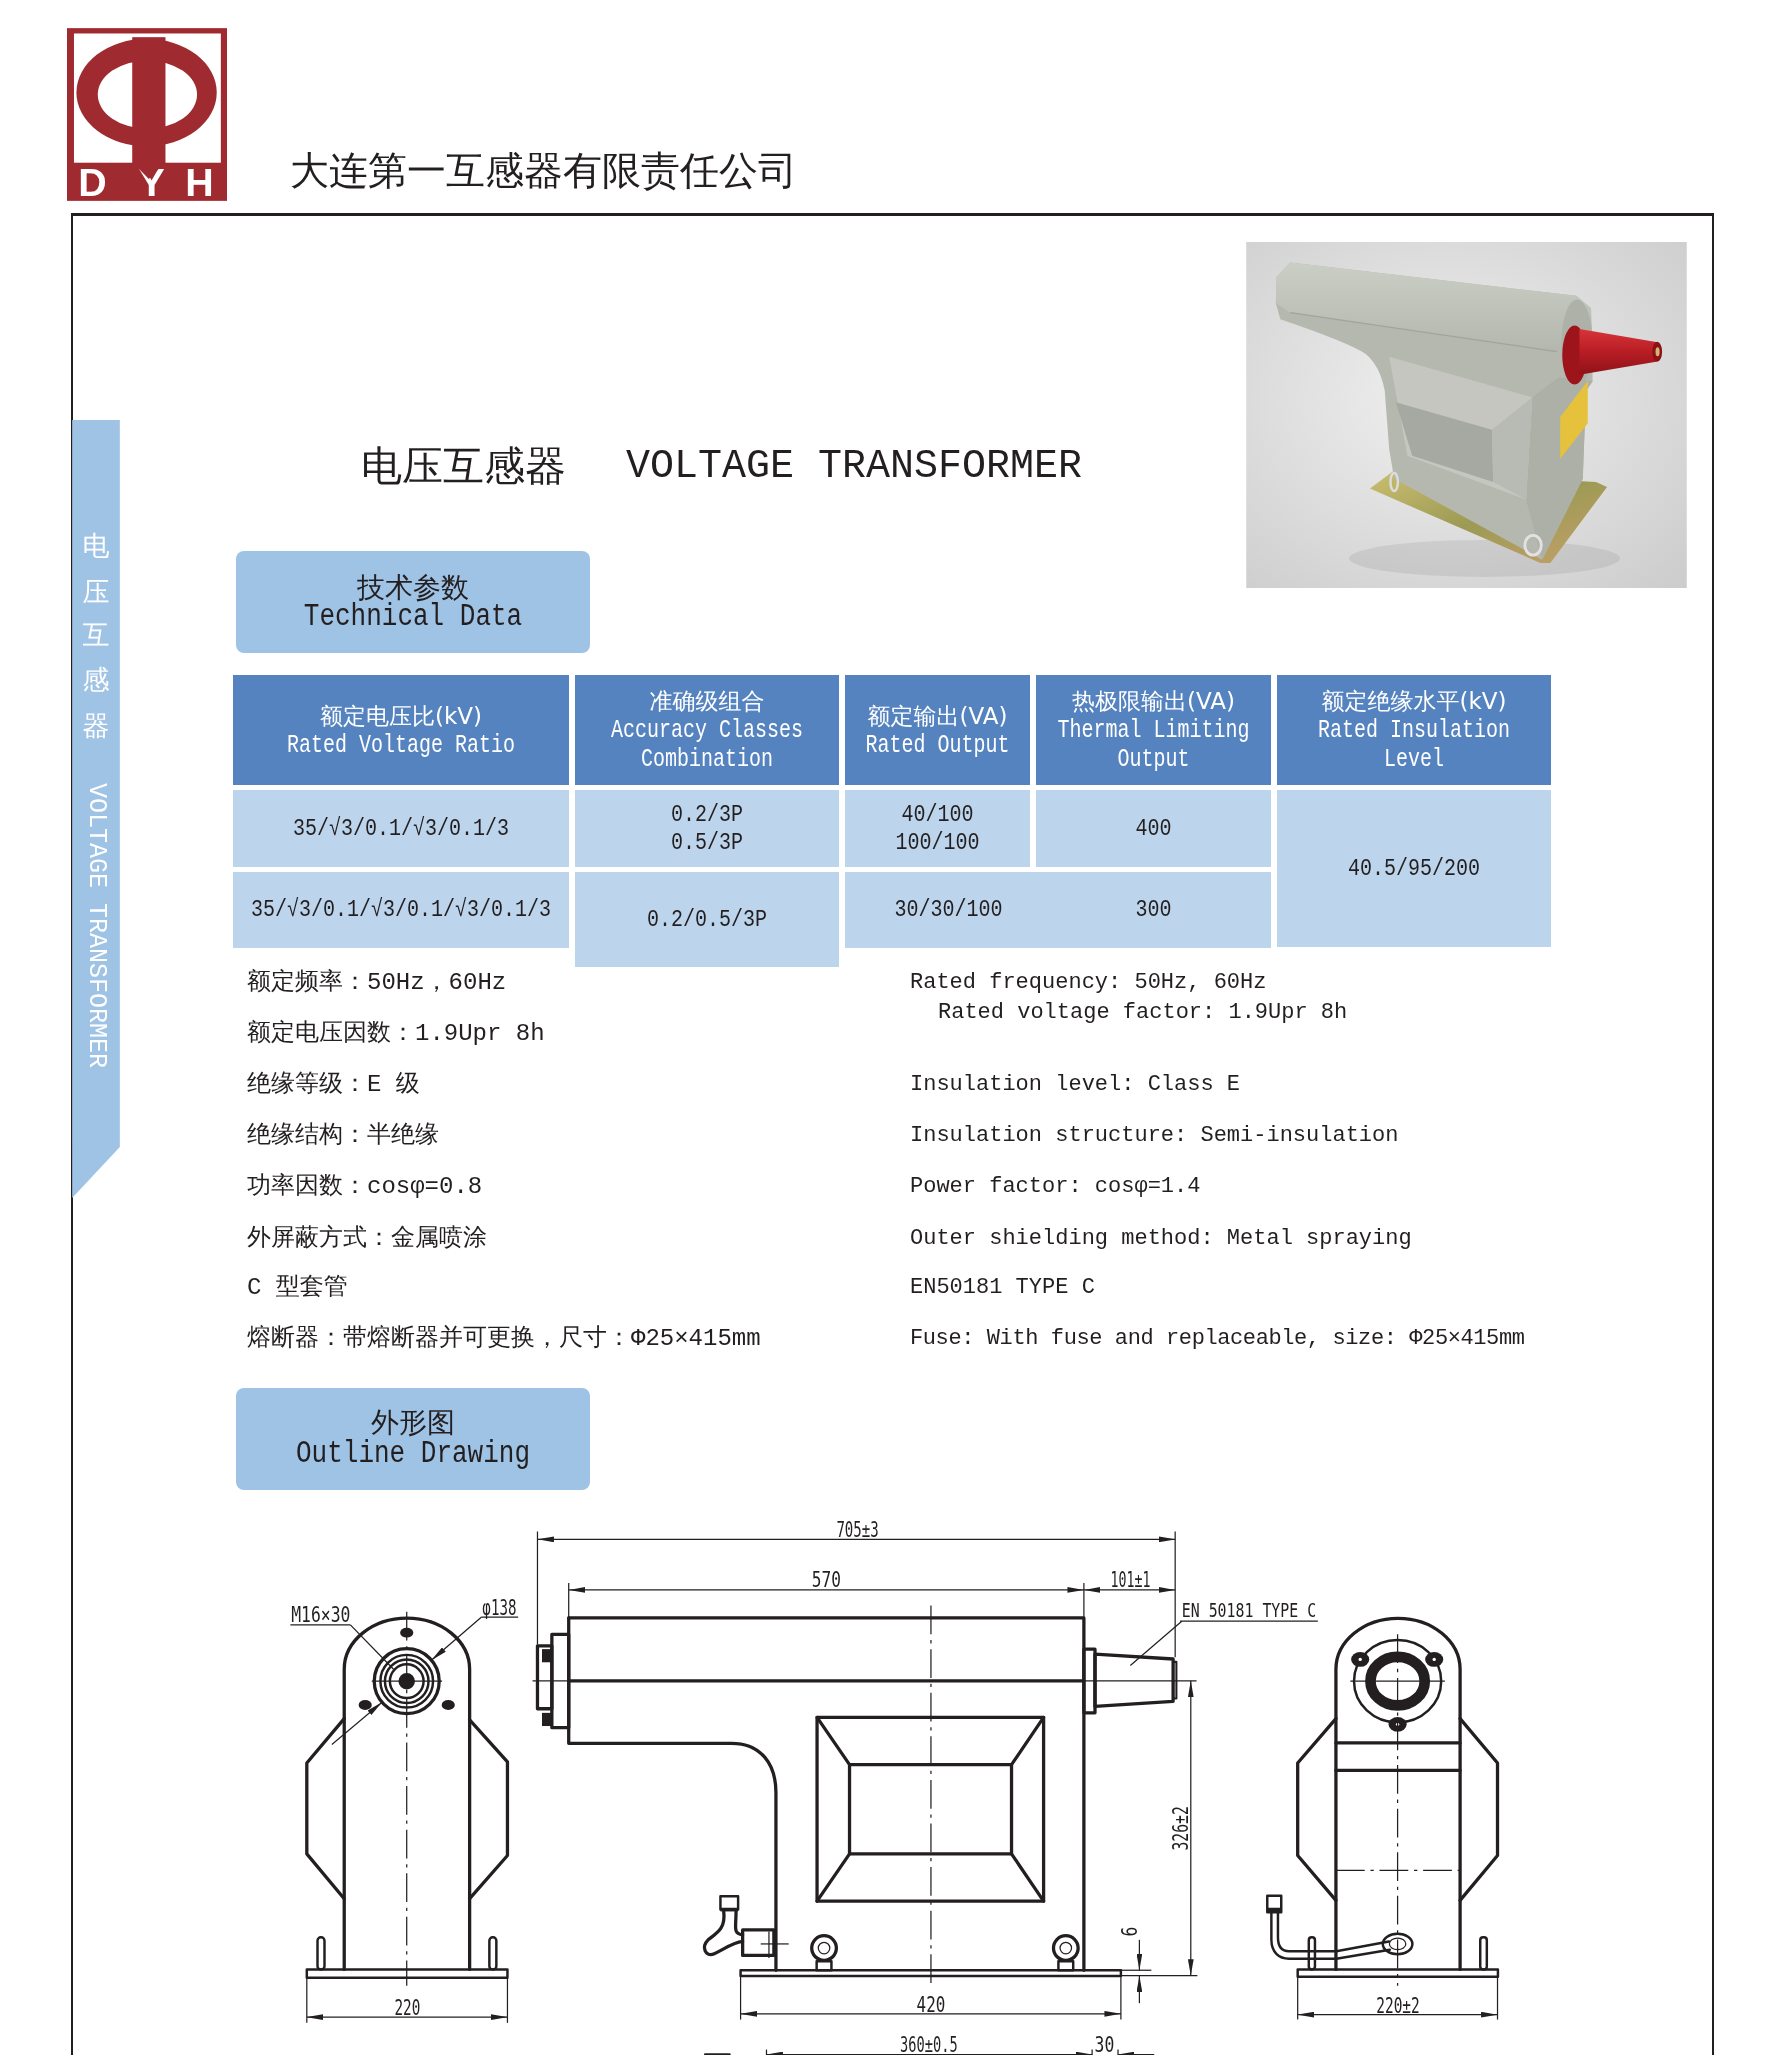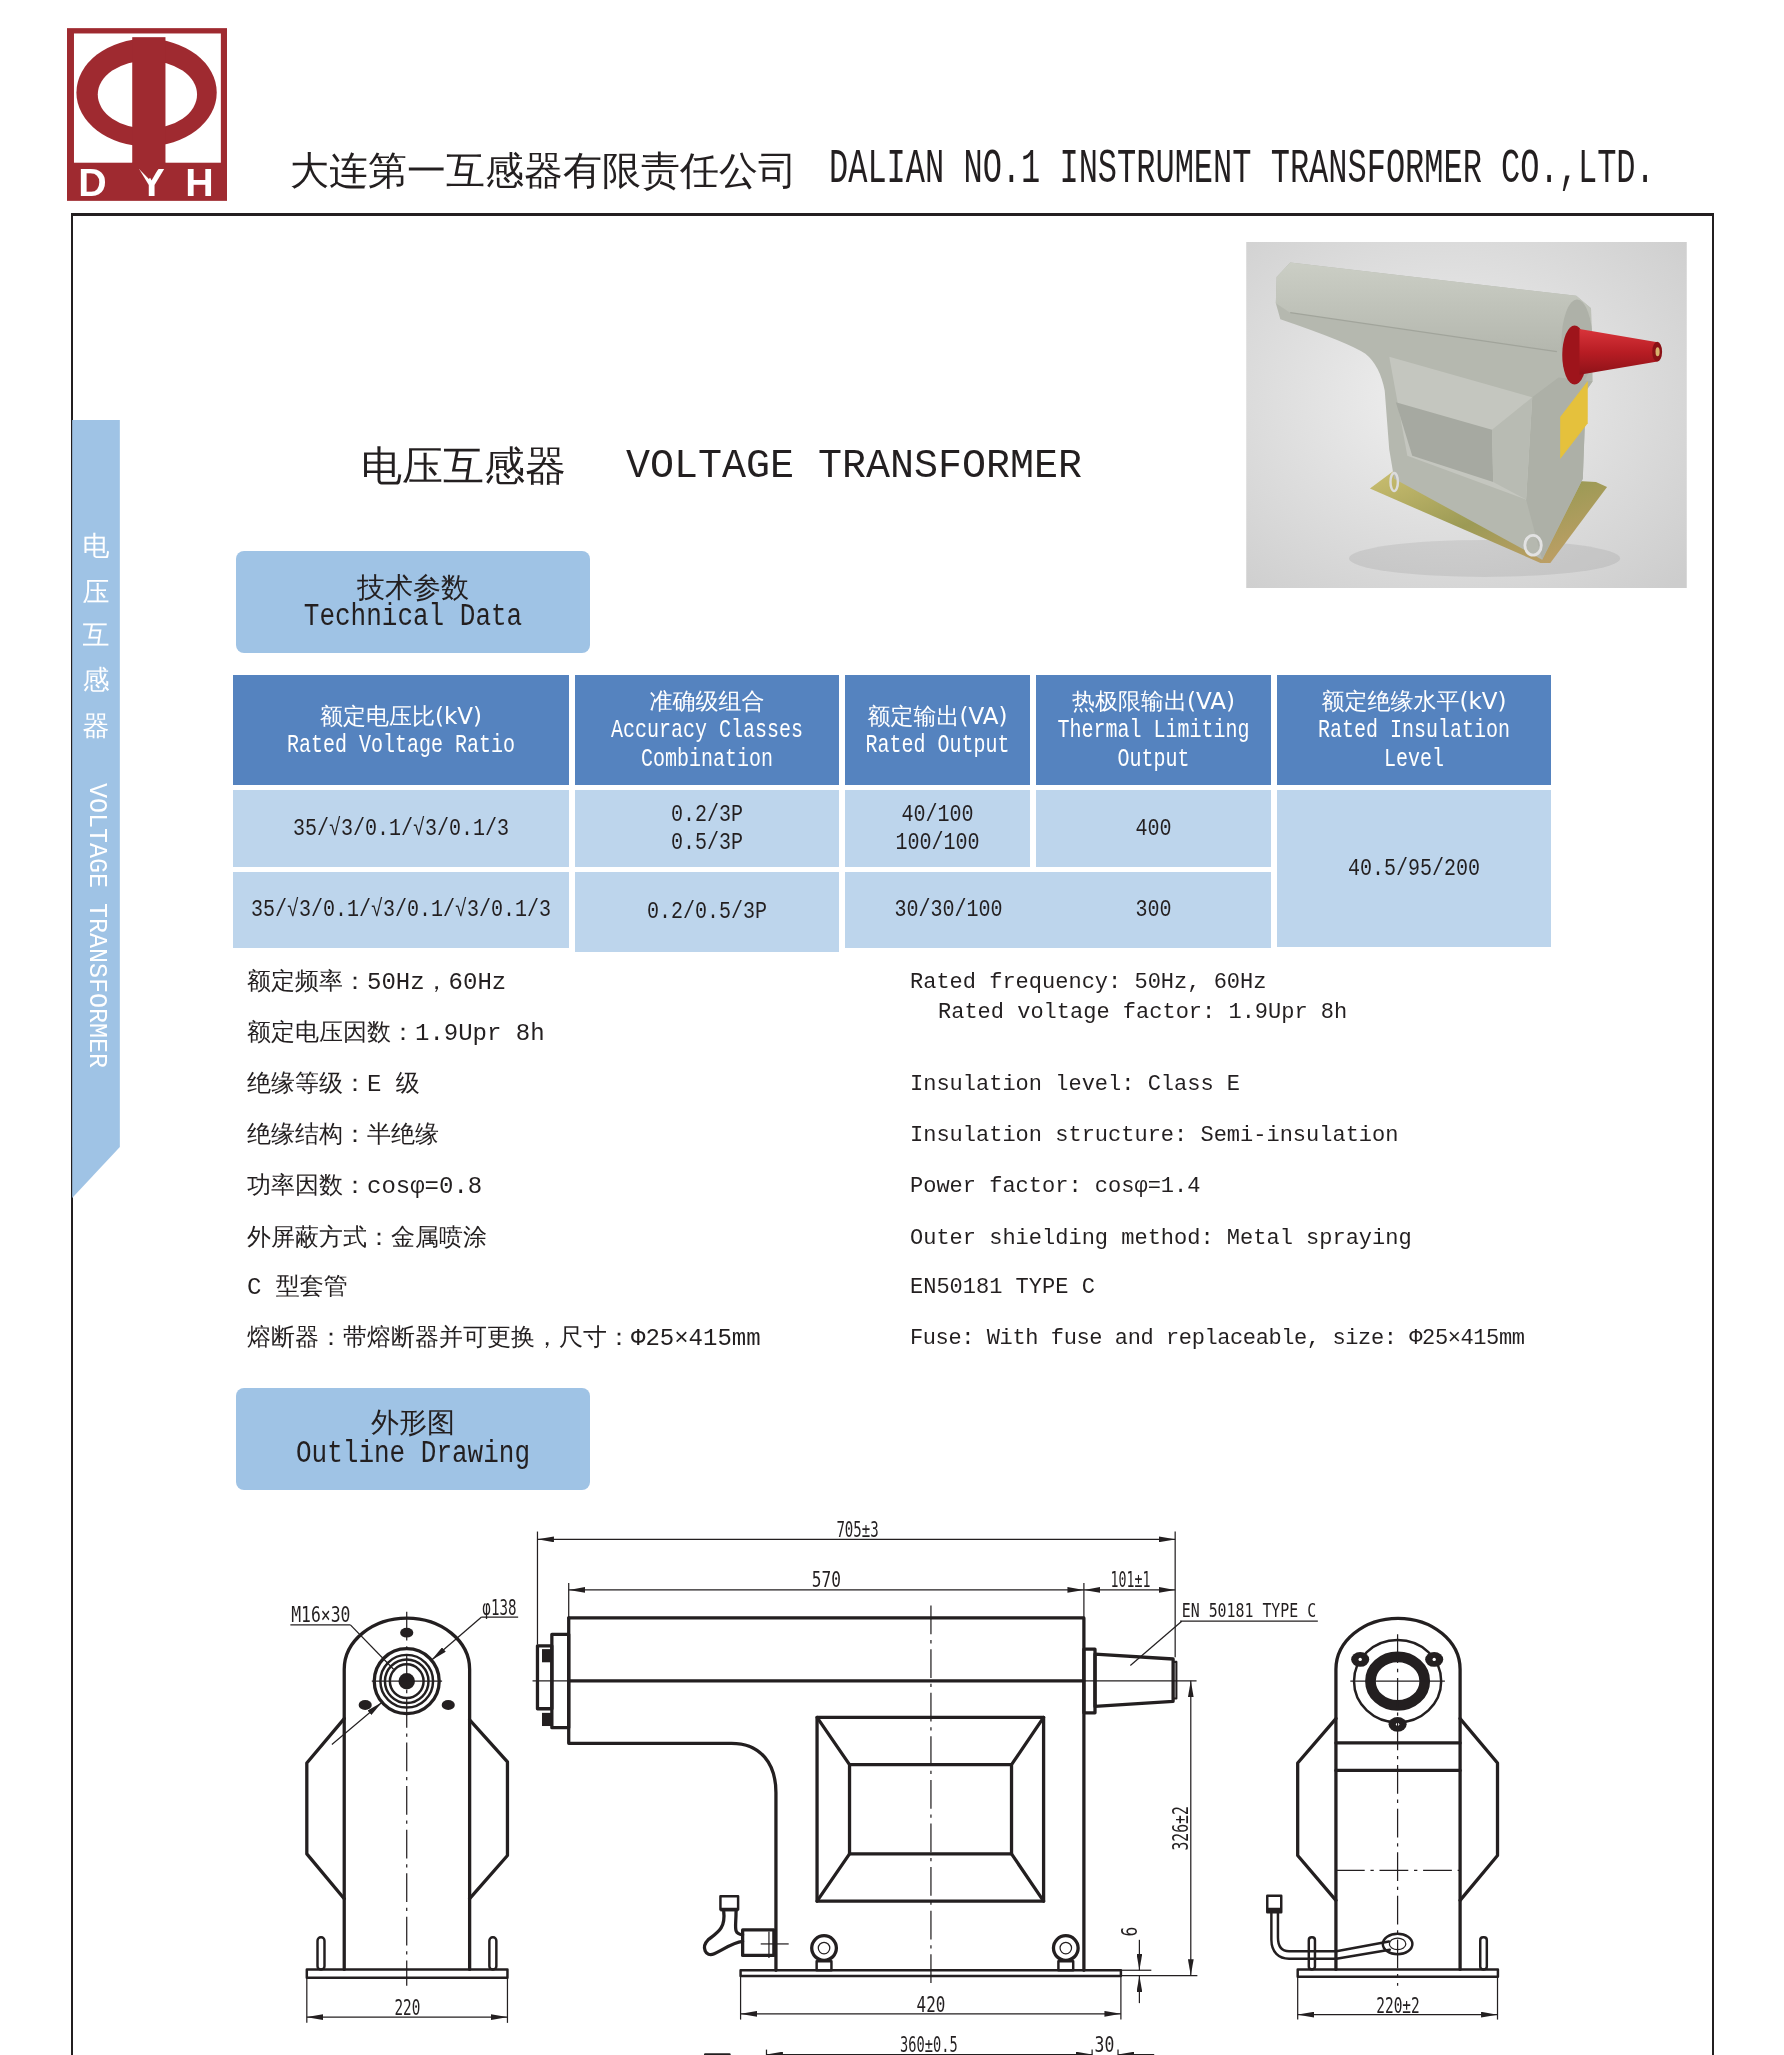--- a/index.html
+++ b/index.html
@@ -56,23 +56,20 @@
       <ellipse cx="196" cy="162" rx="121" ry="83" fill="#ffffff"></ellipse>
       <rect x="159" y="22" width="81" height="308" fill="#9f2a30"></rect>
       <text x="62" y="408" text-anchor="middle" fill="#ffffff" font-family="Liberation Sans, sans-serif" font-weight="bold" font-size="96">D</text>
       <text x="206" y="408" text-anchor="middle" fill="#ffffff" font-family="Liberation Sans, sans-serif" font-weight="bold" font-size="96">Y</text>
       <text x="323" y="408" text-anchor="middle" fill="#ffffff" font-family="Liberation Sans, sans-serif" font-weight="bold" font-size="96">H</text>
       <polygon points="159,326 240,326 199.5,368" fill="#9f2a30"></polygon>
     </svg>
   </div>
 
   <div class="t" style="left:290px;top:151px;font-size:39px;line-height:39px;">大连第一互感器有限责任公司</div>
-  <div class="t mono" style="left:829px;top:151px;font-size:32px;line-height:39px;">
-    <span class="sy sy15">DALIAN NO.1 INSTRUMENT TRANSFORMER CO.,LTD.</span>
-  </div>
 
   <div class="frame-line" style="left:71px;top:213px;width:1643px;height:2.5px;"></div>
   <div class="frame-line" style="left:71px;top:213px;width:1.6px;height:2242px;"></div>
   <div class="frame-line" style="left:1712px;top:213px;width:2.1px;height:2242px;"></div>
 
   <svg class="abs" style="left:72px;top:420px;" width="48" height="778" viewBox="0 0 116 1893">
     <polygon points="0,0 116,0 116,1769 0,1893" fill="#9fc3e5"></polygon>
   </svg>
   <div class="tab-char" style="top:531px;">电</div>
   <div class="tab-char" style="top:577px;">压</div>
@@ -168,21 +165,21 @@
       <div><span class="sy sy12">40/100</span></div>
       <div><span class="sy sy12">100/100</span></div>
     </div>
     <div class="td mono" style="left:1036px;top:790px;width:235px;height:77px;">
         <span class="sy sy12">400</span>
       </div>
 
     <div class="td mono" style="left:233px;top:872px;width:336px;height:76px;">
         <span class="sy sy12">35/√3/0.1/√3/0.1/√3/0.1/3</span>
       </div>
-    <div class="td mono" style="left:575px;top:872px;width:264px;height:80px;">
+    <div class="td mono" style="left:575px;top:872px;width:264px;height:95px;">
         <span class="sy sy12">0.2/0.5/3P</span>
       </div>
     <div class="td mono" style="left:845px;top:872px;width:207px;height:76px;">
         <span class="sy sy12">30/30/100</span>
       </div>
     <div class="td mono" style="left:1036px;top:872px;width:235px;height:76px;">
         <span class="sy sy12">300</span>
       </div>
 
     <div class="td mono" style="left:1277px;top:790px;width:274px;height:157px;">

